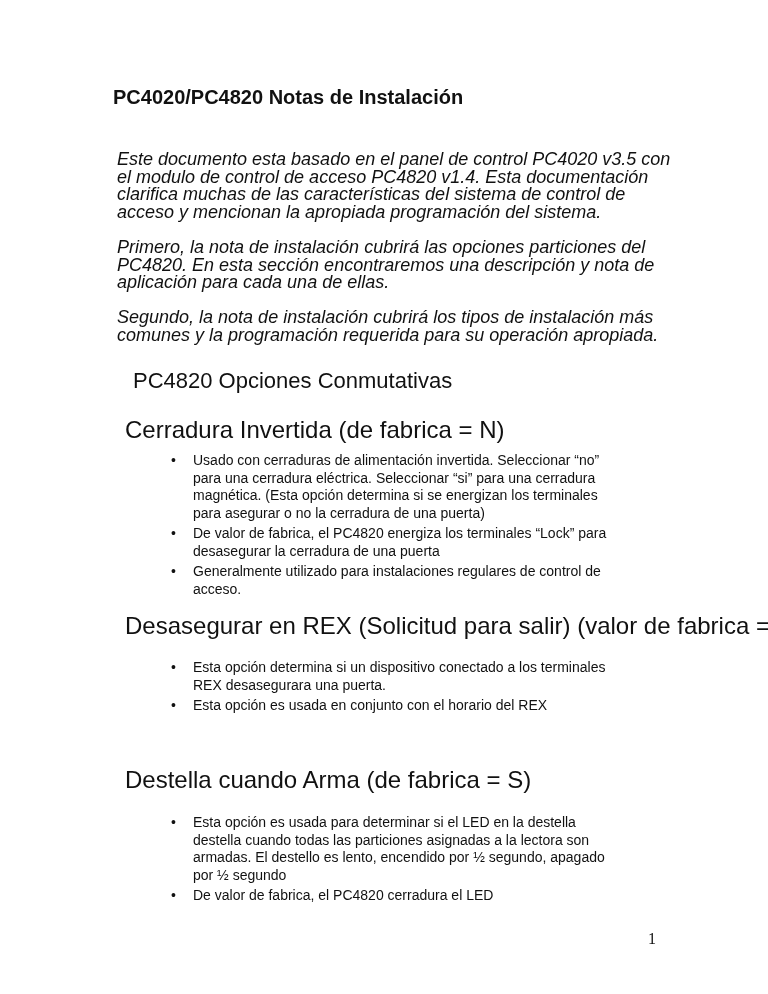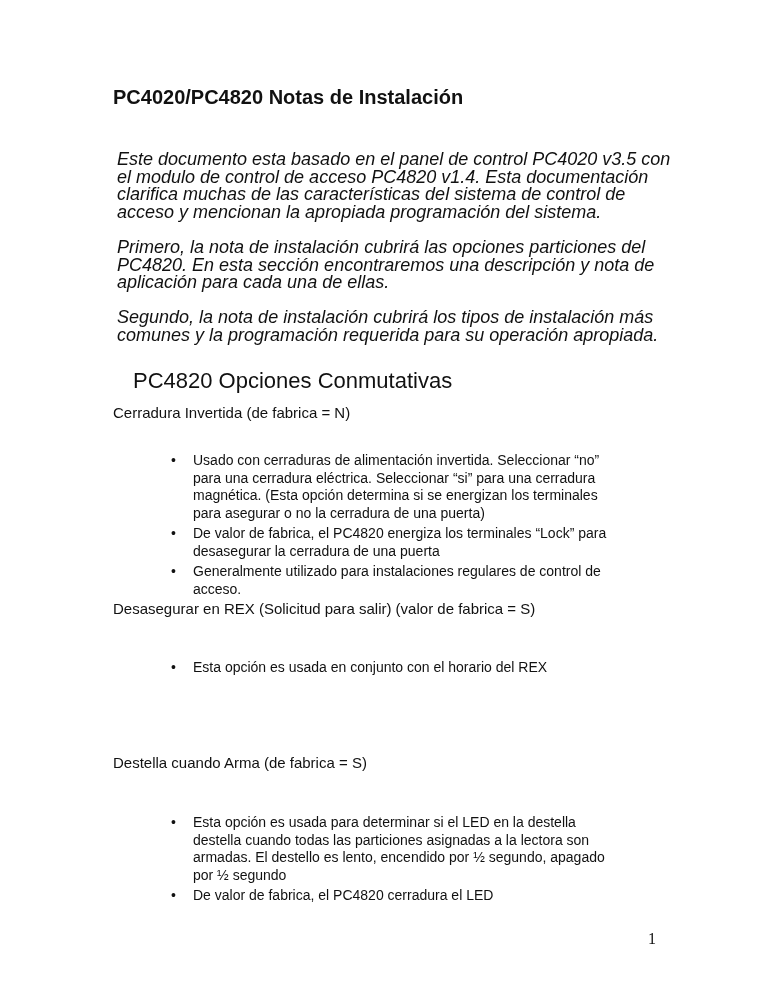--- a/index.html
+++ b/index.html
@@ -2,21 +2,21 @@
 <html><head>
 <meta charset="utf-8">
 <style>
   html, body { margin: 0; padding: 0; background: #ffffff; }
   body { width: 768px; height: 994px; position: relative; overflow: hidden;
          font-family: "Liberation Sans", sans-serif; color: #111; }
   .page { position: absolute; left: 113px; top: 0; width: 560px; }
   .title { position: absolute; top: 86px; left: 0; font-size: 20px; font-weight: bold; margin: 0; white-space: nowrap; }
   .para { position: absolute; left: 0; width: 560px; font-size: 18px; line-height: 17.5px; margin: 4px; font-style: italic; }
   .h1 { position: absolute; left: 12px; font-size: 22px; font-weight: normal; margin: 8px; white-space: nowrap; }
-  .h2 { position: absolute; left: 0; font-size: 15px; font-weight: normal; margin: 0; white-space: nowrap; }
+  .h2 { position: absolute; left: 0; font-size: 24px; font-weight: normal; margin: 12px; white-space: nowrap; }
   ul { position: absolute; left: 0; margin: 12px; padding: 0; list-style: none; width: 560px; }
   li { position: relative; padding-left: 68px; font-size: 14px; line-height: 17.5px; margin-bottom: 3px; width: 430px; }
   li::before { content: "\2022"; position: absolute; left: 46px; top: 0; font-size: 14px; }
   .pagenum { position: absolute; left: 648px; top: 930px; font-family: "Liberation Serif", serif; font-size: 16px; }
 </style>
 </head>
 <body>
 
 <div class="page">
   <h1 class="title">PC4020/PC4820 Notas de Instalación</h1>
@@ -29,20 +29,21 @@
 
   <h3 class="h2" style="top:404px">Cerradura Invertida (de fabrica = N)</h3>
   <ul style="top:440px">
     <li>Usado con cerraduras de alimentación invertida. Seleccionar “no” para una cerradura eléctrica. Seleccionar “si” para una cerradura magnética. (Esta opción determina si se energizan los terminales para asegurar o no la cerradura de una puerta)</li>
     <li>De valor de fabrica, el PC4820 energiza los terminales “Lock” para desasegurar la cerradura de una puerta</li>
     <li>Generalmente utilizado para instalaciones regulares de control de acceso.</li>
   </ul>
 
   <h3 class="h2" style="top:600px">Desasegurar en REX (Solicitud para salir) (valor de fabrica = S)</h3>
   <ul style="top:647px">
+    <li>Esta opción determina si  un dispositivo conectado a los terminales REX desasegurara una puerta.</li>
     <li>Esta opción es usada en conjunto con el horario del REX</li>
   </ul>
 
   <h3 class="h2" style="top:754px">Destella cuando Arma (de fabrica = S)</h3>
   <ul style="top:802px">
     <li>Esta opción es usada para determinar si el LED en la destella destella cuando todas las particiones asignadas a la lectora son armadas. El destello es lento, encendido por ½ segundo, apagado por ½ segundo</li>
     <li>De valor de fabrica, el PC4820 cerradura el LED</li>
   </ul>
 </div>
 

